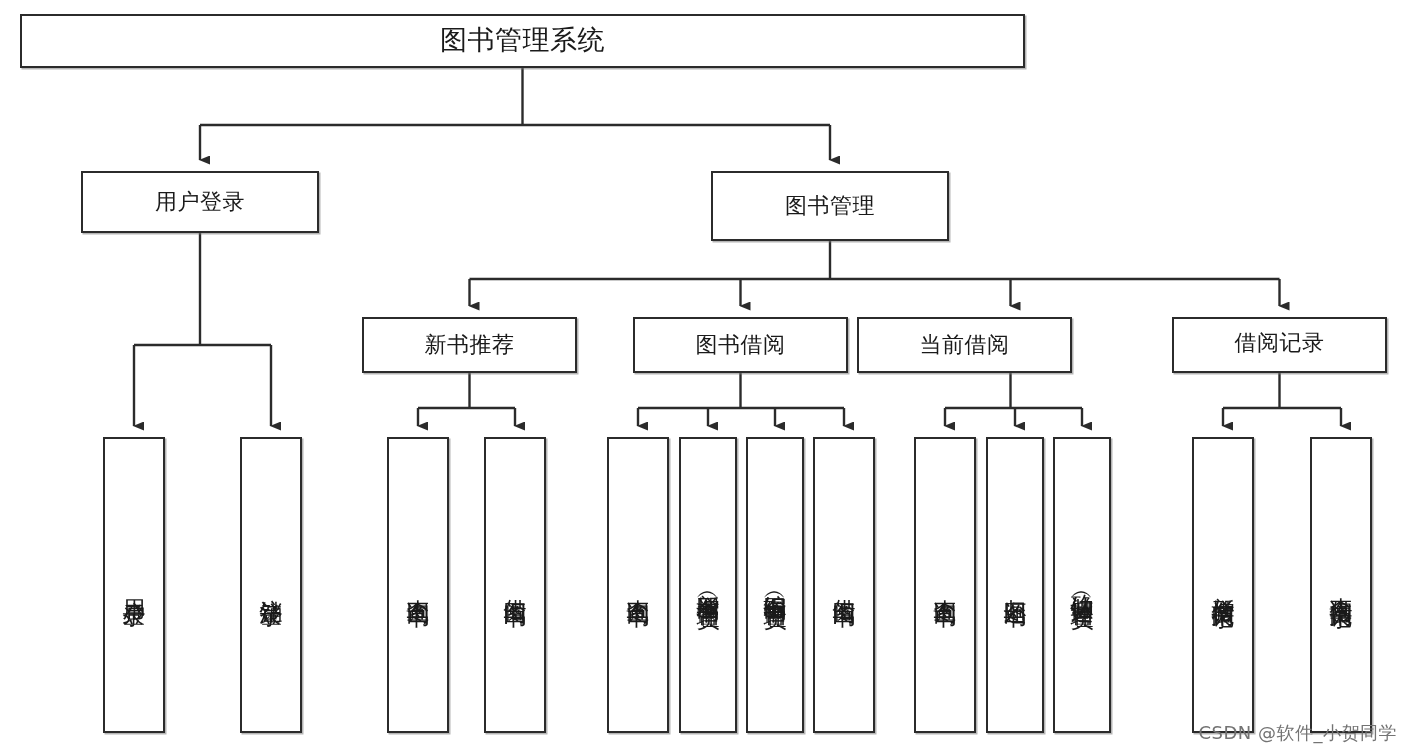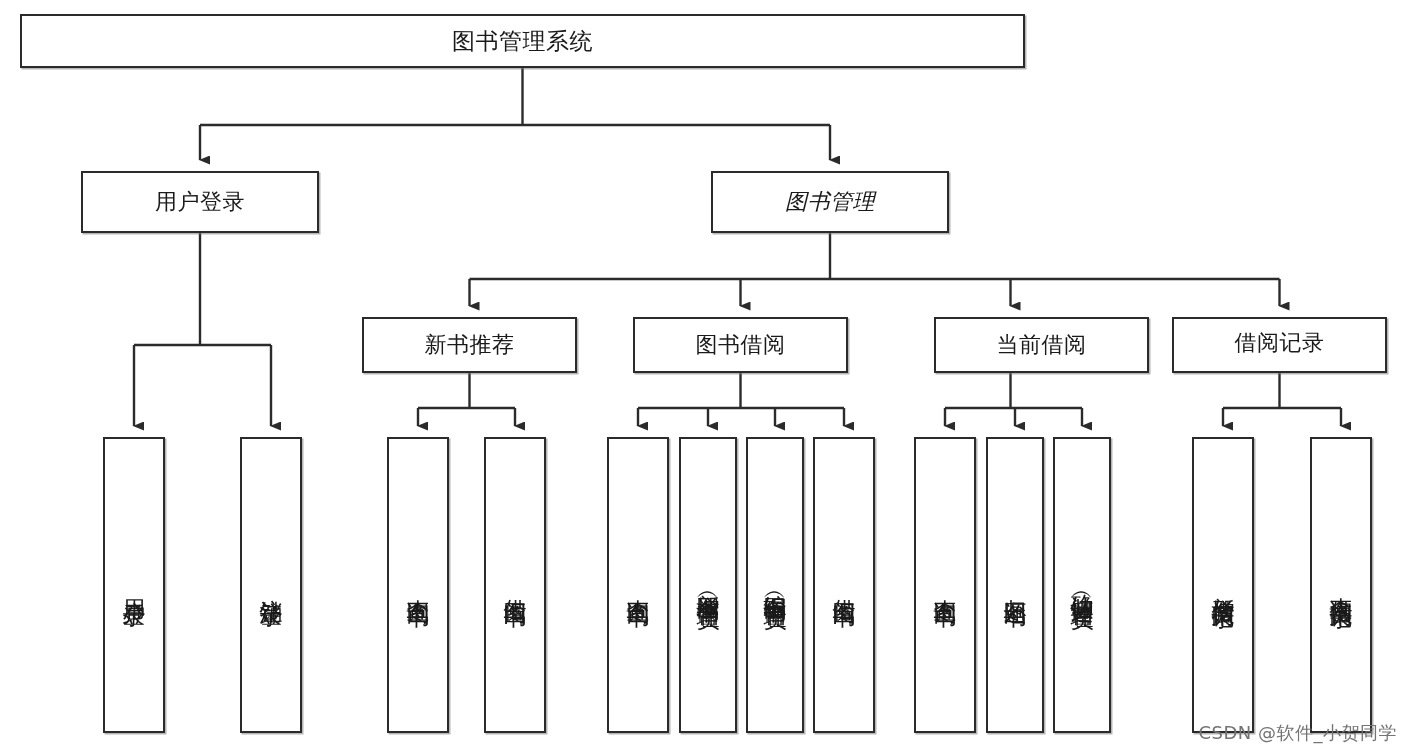--- a/index.html
+++ b/index.html
@@ -42,21 +42,22 @@
     color: #1a1a1a;
     text-align: center;
     line-height: 1.15;
     white-space: nowrap;
   }
   .node.horizontal .node-label {
     font-size: 22px;
     letter-spacing: 0.5px;
   }
   .node.root .node-label {
-    font-size: 23px;
+    font-size: 27px;
+    font-family: Liberation Serif, serif;
   }
   .node.vertical {
     align-items: center;
     justify-content: center;
     padding: 6px 0;
   }
   .node.vertical .node-label {
     writing-mode: vertical-rl;
     text-orientation: upright;
     font-size: 23px;
@@ -123,31 +124,31 @@
       </g>
   </svg>
 
   <div class="node root horizontal" style="left: 20px; top: 14px; width: 1005px; height: 54px;">
     <span class="node-label">图书管理系统</span>
   </div>
 
   <div class="node horizontal" style="left: 81px; top: 171px; width: 238px; height: 62px;">
     <span class="node-label">用户登录</span>
   </div>
-  <div class="node horizontal" style="left: 711px; top: 171px; width: 238px; height: 62px; font-style: italic;">
+  <div class="node horizontal" style="left: 711px; top: 171px; width: 238px; height: 70px;">
     <span class="node-label">图书管理</span>
   </div>
 
   <div class="node horizontal" style="left: 362px; top: 317px; width: 215px; height: 56px;">
     <span class="node-label">新书推荐</span>
   </div>
   <div class="node horizontal" style="left: 633px; top: 317px; width: 215px; height: 56px;">
     <span class="node-label">图书借阅</span>
   </div>
-  <div class="node horizontal" style="left: 934px; top: 317px; width: 215px; height: 56px;">
+  <div class="node horizontal" style="left: 857px; top: 317px; width: 215px; height: 56px;">
     <span class="node-label">当前借阅</span>
   </div>
   <div class="node horizontal" style="left: 1172px; top: 317px; width: 215px; height: 56px; font-family: Liberation Mono, monospace;">
     <span class="node-label">借阅记录</span>
   </div>
 
   <div class="node vertical" style="left: 103px; top: 437px; width: 62px; height: 296px;">
     <span class="node-label">用户登录</span>
   </div>
   <div class="node vertical" style="left: 240px; top: 437px; width: 62px; height: 296px;">

